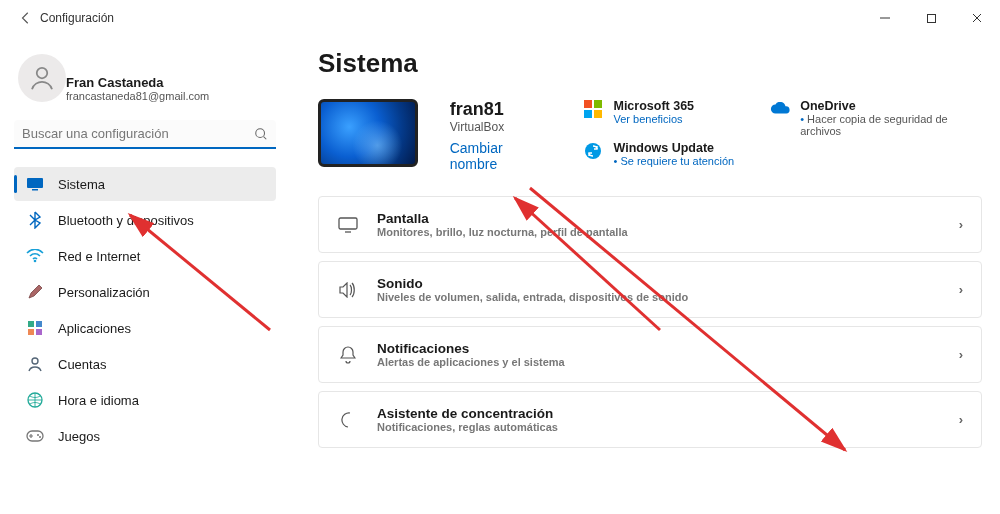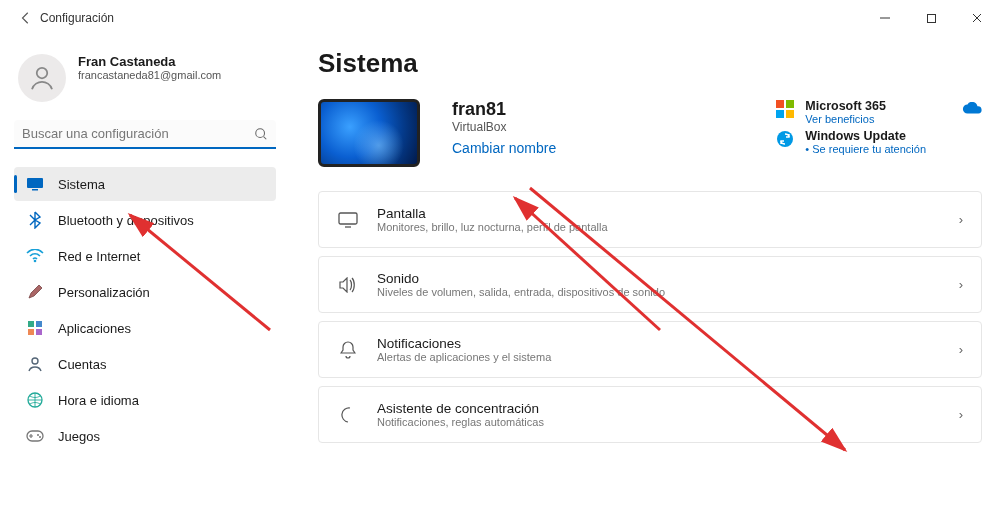--- a/index.html
+++ b/index.html
@@ -4,21 +4,21 @@
 <style>
   * { box-sizing: border-box; margin: 0; padding: 0; }
   body { font-family: "Segoe UI", Arial, sans-serif; background: #fff; color: #1a1a1a; font-size: 13px; width: 1000px; height: 514px; overflow: hidden; position: relative; }
   .titlebar { display: flex; align-items: center; height: 36px; padding-left: 12px; }
   .back { width: 28px; height: 28px; display: flex; align-items: center; justify-content: center; color: #555; cursor: pointer; }
   .title { font-size: 12px; color: #333; }
   .winbtns { margin-left: auto; display: flex; }
   .winbtn { width: 46px; height: 32px; display: flex; align-items: center; justify-content: center; color: #333; cursor: pointer; }
   .shell { display: flex; height: calc(100% - 36px); }
   .sidebar { width: 290px; padding: 10px 14px 0 14px; display: flex; flex-direction: column; }
-  .account { display: flex; align-items: flex-start; padding: 8px 4px 18px 4px; gap: 12px; }
+  .account { display: flex; align-items: flex-end; padding: 8px 4px 18px 4px; gap: 0; }
   .avatar { width: 48px; height: 48px; border-radius: 50%; background: #eceaea; display: flex; align-items: center; justify-content: center; color: #777; }
   .acc-name { font-weight: 600; font-size: 13px; }
   .acc-email { font-size: 11px; color: #555; }
   .search { display: flex; align-items: center; border-bottom: 2px solid #0067c0; background: #fbfbfb; border-radius: 4px 4px 0 0; padding: 6px 8px; margin-bottom: 18px; }
   .search input { flex: 1; border: none; background: transparent; outline: none; font-size: 13px; color: #666; }
   .search input::placeholder { color: #777; }
   .nav { display: flex; flex-direction: column; gap: 2px; }
   .nav-item { display: flex; align-items: center; gap: 14px; padding: 8px 12px; border-radius: 4px; cursor: pointer; font-size: 13px; }
   .nav-item.selected { background: #ececec; position: relative; }
   .nav-item.selected::before { content: ""; position: absolute; left: 0; top: 8px; bottom: 8px; width: 3px; background: #0067c0; border-radius: 2px; }
@@ -31,21 +31,21 @@
   .pc-name { font-size: 18px; font-weight: 600; }
   .pc-sub { font-size: 12px; color: #555; }
   .rename { color: #0067c0; font-size: 14px; cursor: pointer; margin-top: 6px; display: inline-block; }
   .msinfo { margin-left: auto; display: grid; grid-template-columns: auto auto; gap: 4px 36px; }
   .msitem { display: flex; gap: 10px; align-items: flex-start; }
   .msitem-icon { width: 20px; height: 20px; display: flex; align-items: center; justify-content: center; flex-shrink: 0; }
   .msitem-title { font-size: 12.5px; font-weight: 600; }
   .msitem-sub { font-size: 11px; color: #555; }
   .msitem-sub-link { font-size: 11px; color: #0067c0; cursor: pointer; }
   .dot::before { content:"• "; color:#0067c0; }
-  .cards { display: flex; flex-direction: column; gap: 8px; }
+  .cards { display: flex; flex-direction: column; gap: 8px; font-weight: bold; }
   .card { display: flex; align-items: center; gap: 18px; padding: 14px 18px; border: 1px solid #e6e6e6; border-radius: 4px; cursor: pointer; background: #fff; }
   .card-icon { width: 22px; height: 22px; display: flex; align-items: center; justify-content: center; color: #555; }
   .card-title { font-size: 13.5px; }
   .card-sub { font-size: 11px; color: #777; }
   .chev { margin-left: auto; color: #666; }
   
   .arrows { position:absolute; inset:0; pointer-events:none; }
 </style>
 </head>
 <body>
@@ -200,20 +200,24 @@
             <div class="msitem-title">Microsoft 365</div>
             <div class="msitem-sub-link">Ver beneficios</div>
           </div>
         </div>
         <div class="msitem">
           <div class="msitem-icon">
               <svg width="22" height="14" viewBox="0 0 22 14">
                 <path d="M6 12a5 5 0 010-10 6 6 0 0111 2 4 4 0 011 8H6z" fill="#0078d4"></path>
               </svg>
             </div>
+          <div>
+            <div class="msitem-title">OneDrive</div>
+            <div class="msitem-sub dot">Hacer copia de seguridad de archivos</div>
+          </div>
         </div>
         <div class="msitem" style="grid-column:1">
           <div class="msitem-icon">
               <svg width="18" height="18" viewBox="0 0 18 18">
                 <circle cx="9" cy="9" r="8" fill="#0099e5"></circle>
                 <path d="M9 4a5 5 0 014.5 2.8M9 14a5 5 0 01-4.5-2.8M13 4v3h-3M5 14v-3h3" fill="none" stroke="#fff" stroke-width="1.4"></path>
               </svg>
             </div>
           <div>
             <div class="msitem-title">Windows Update</div>

